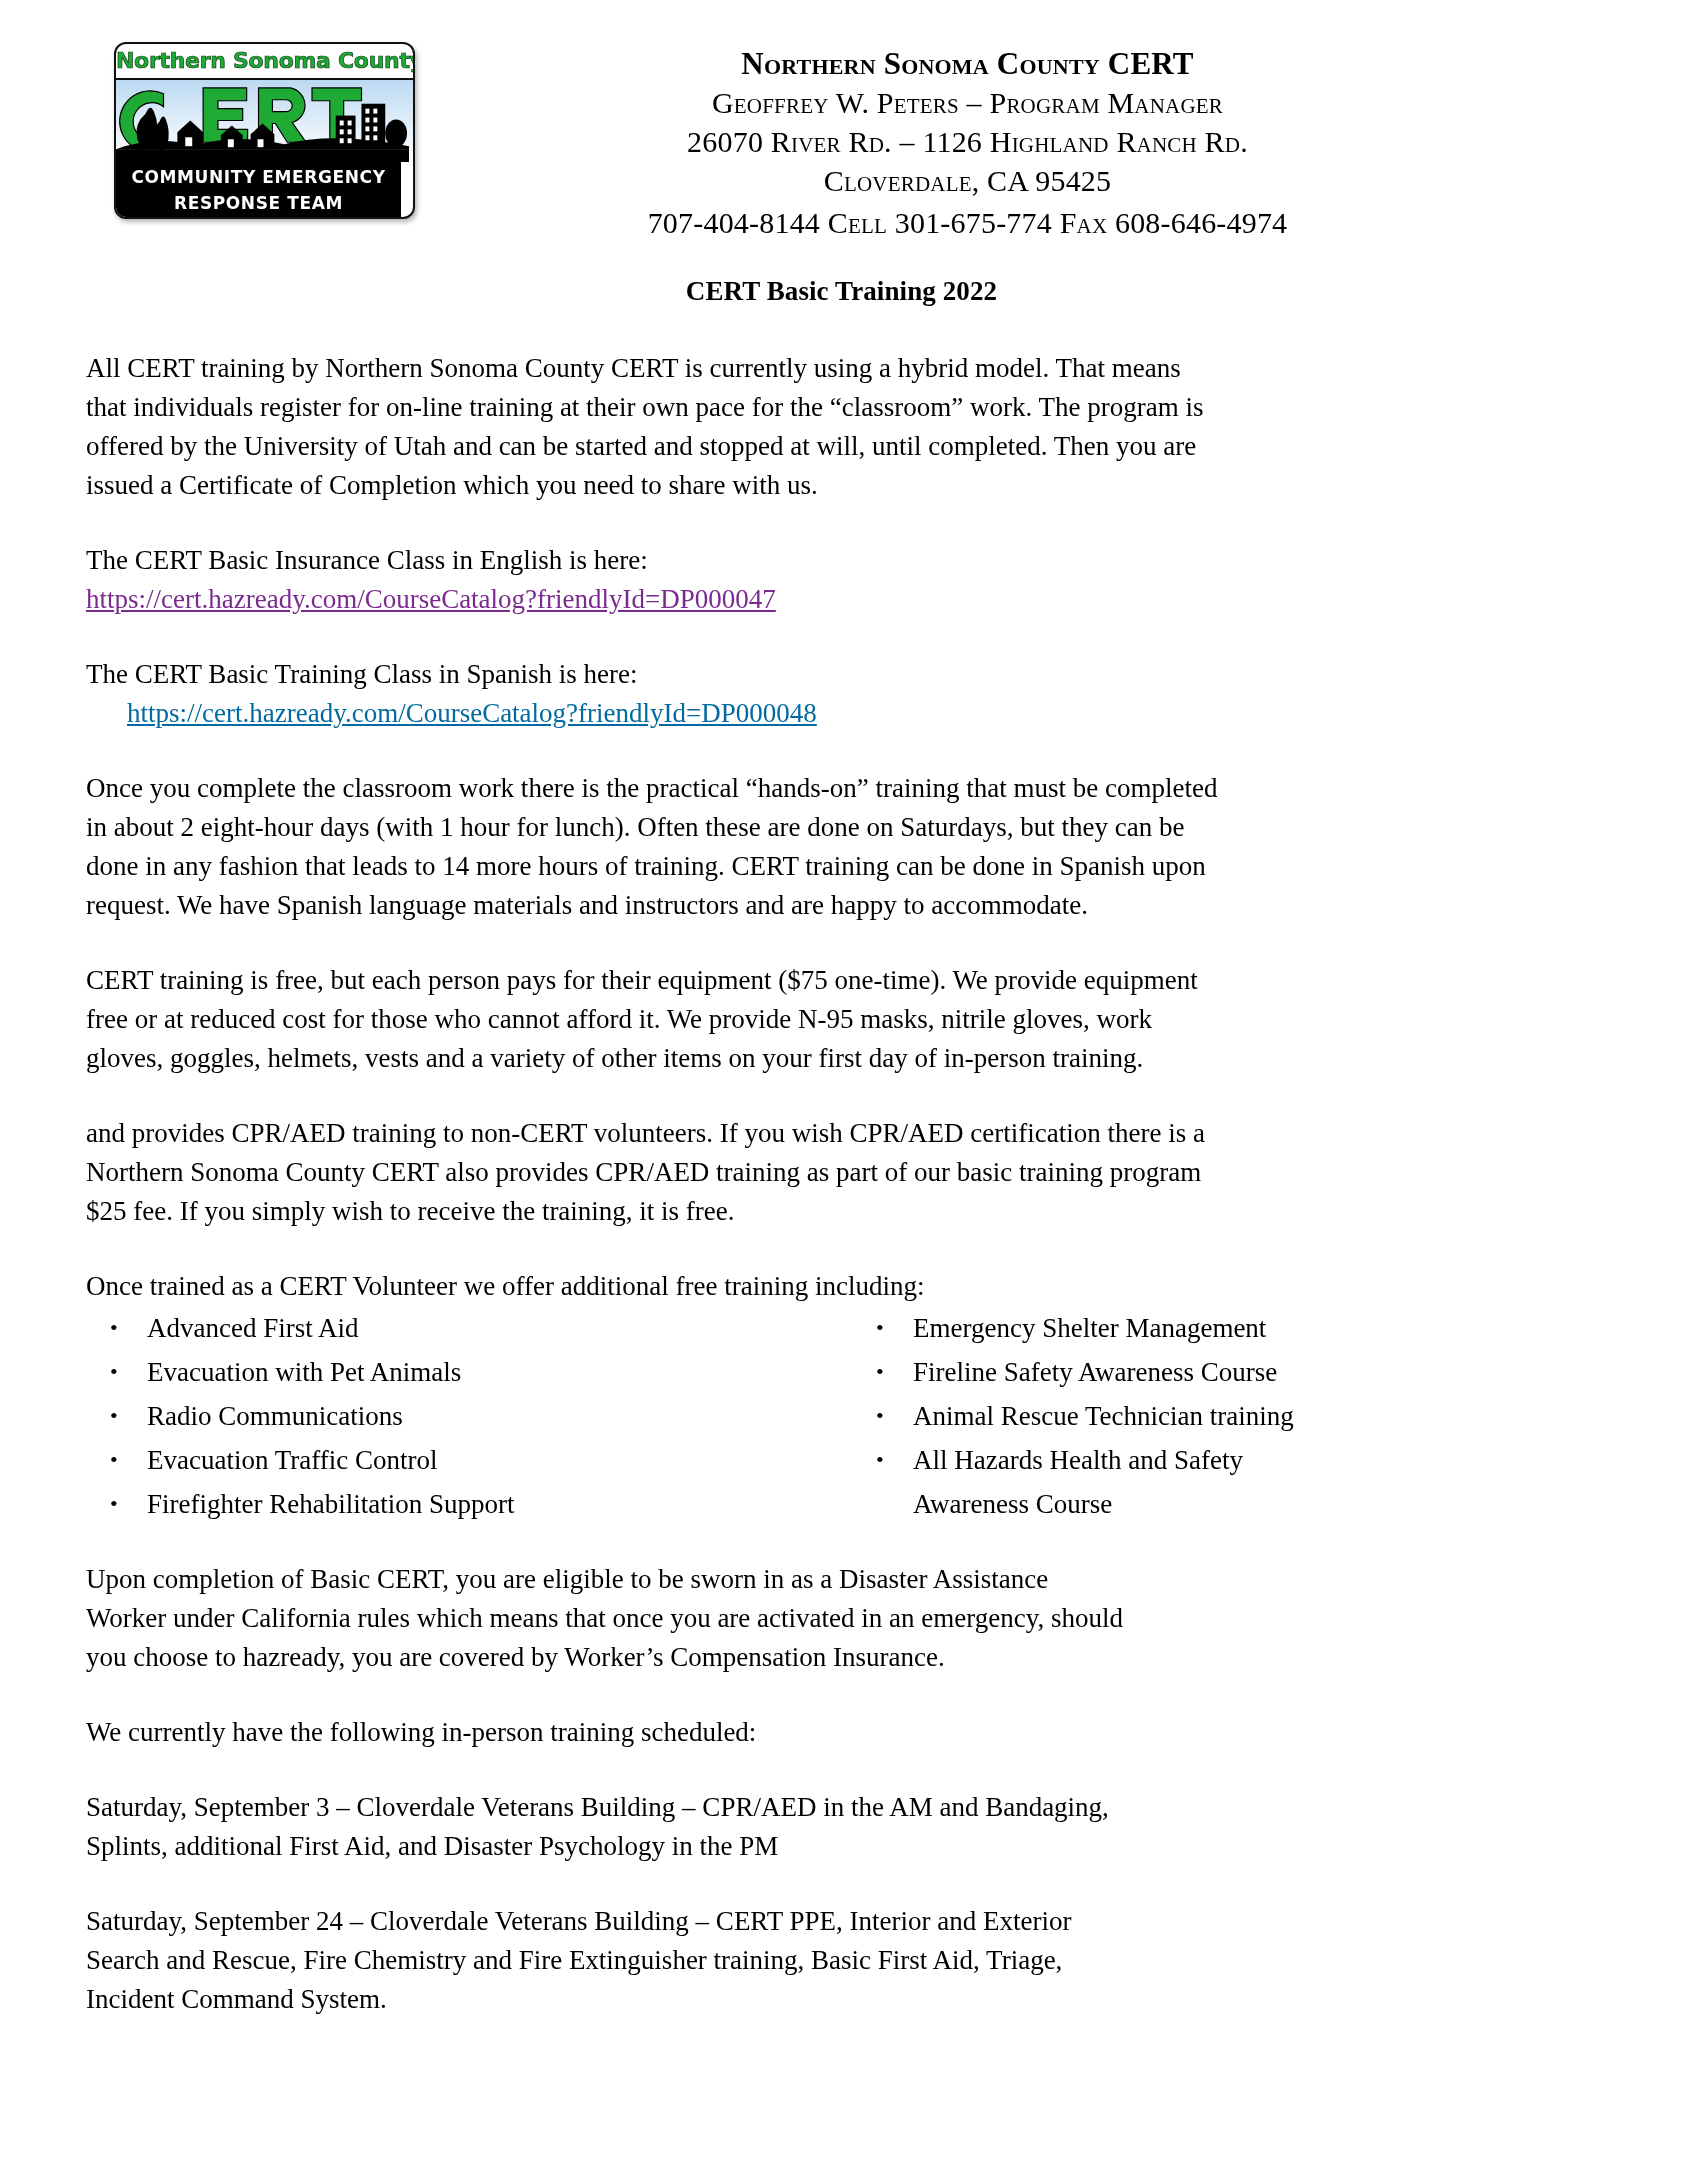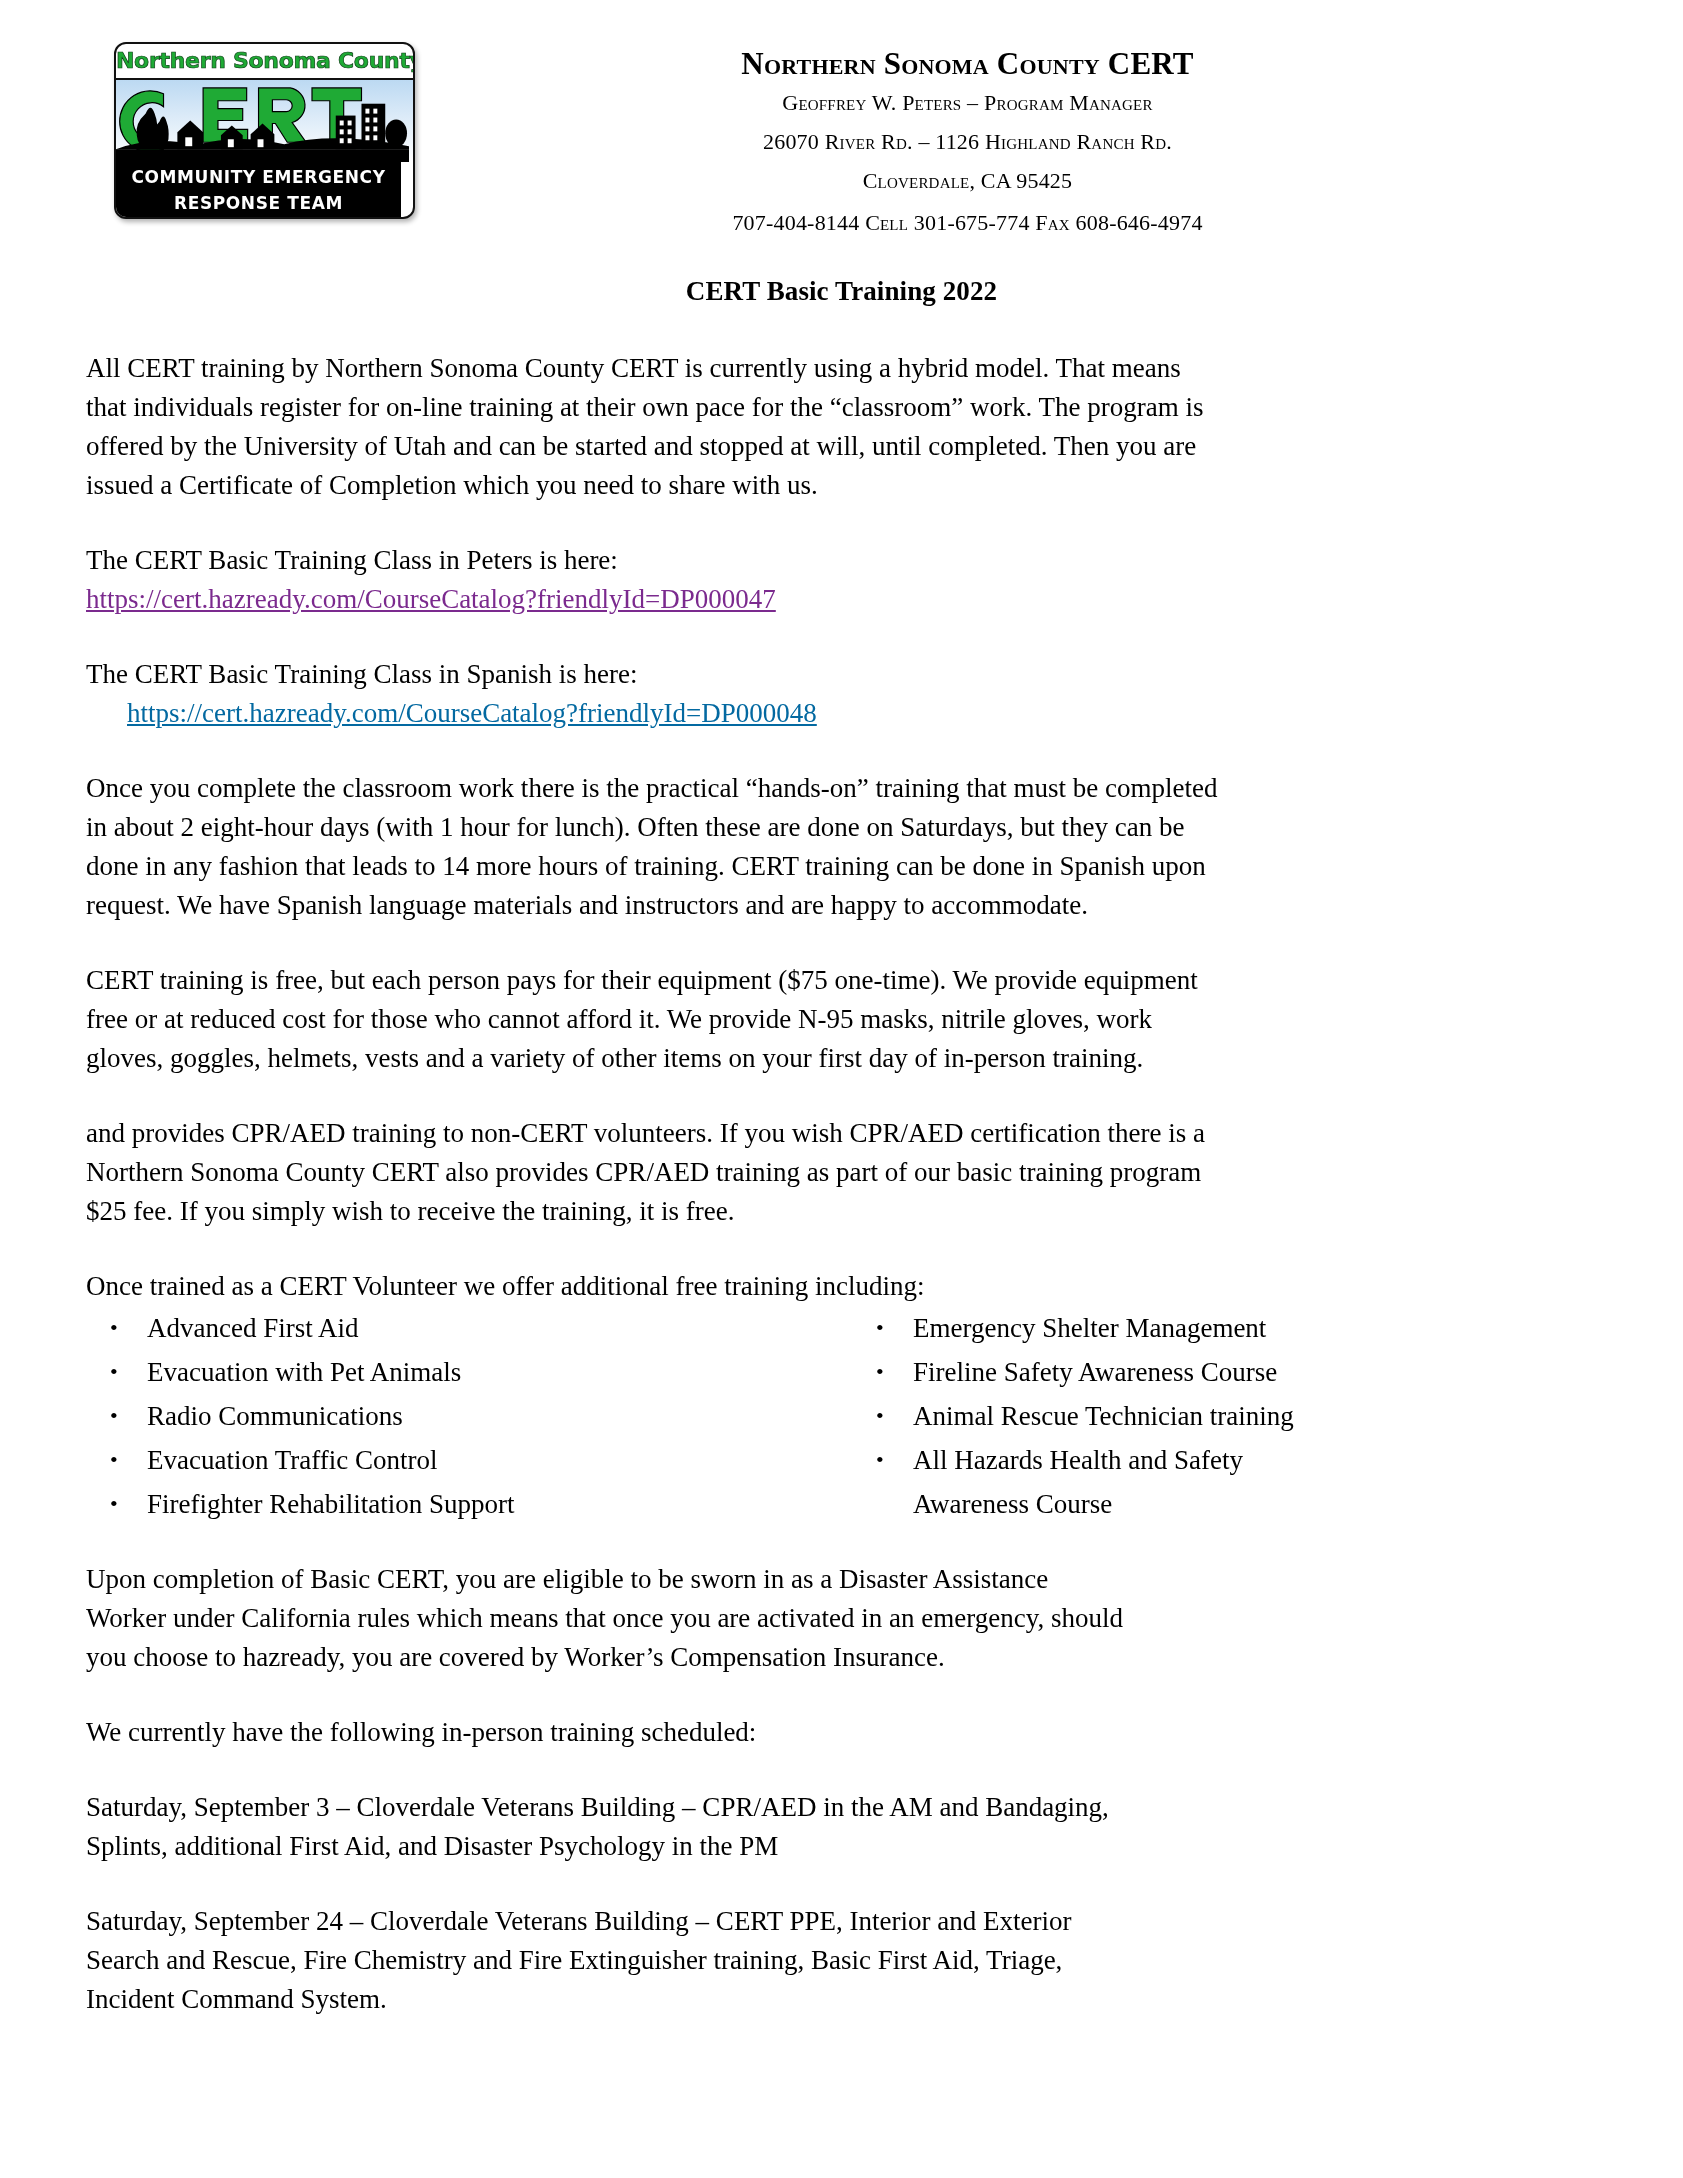--- a/index.html
+++ b/index.html
@@ -99,21 +99,21 @@
   }
 
   .org-block {
     flex: 1 1 auto;
     text-align: center;
     padding-top: 16px;
     padding-right: 30px;
   }
   .org-line {
     font-variant: small-caps;
-    font-size: 22px;
+    font-size: 30px;
     line-height: 39px;
     letter-spacing: 0.2px;
     white-space: nowrap;
   }
   .org-line.name {
     font-weight: bold;
     font-size: 31px;
   }
   .org-line.phones {
     padding-top: 3px;
@@ -265,21 +265,21 @@
   <div class="content">
 
     <p class="para">
       <span class="ln">All CERT training by Northern Sonoma County CERT is currently using a hybrid model.  That means</span>
       <span class="ln">that individuals register for on-line training at their own pace for the “classroom” work.  The program is</span>
       <span class="ln">offered by the University of Utah and can be started and stopped at will, until completed.  Then you are</span>
       <span class="ln">issued a Certificate of Completion which you need to share with us.</span>
     </p>
 
     <p class="para">
-      <span class="ln">The CERT Basic Training Class in Peters is here:</span>
+      <span class="ln">The CERT Basic Insurance Class in English is here:</span>
       <span class="ln"><a class="link visited" href="#">https://cert.hazready.com/CourseCatalog?friendlyId=DP000047</a></span>
     </p>
 
     <p class="para">
       <span class="ln">The CERT Basic Training Class in Spanish is here:</span>
       <span class="ln"><a class="link unvisited" href="#">https://cert.hazready.com/CourseCatalog?friendlyId=DP000048</a></span>
     </p>
 
     <p class="para">
       <span class="ln">Once you complete the classroom work there is the practical “hands-on” training that must be completed</span>

